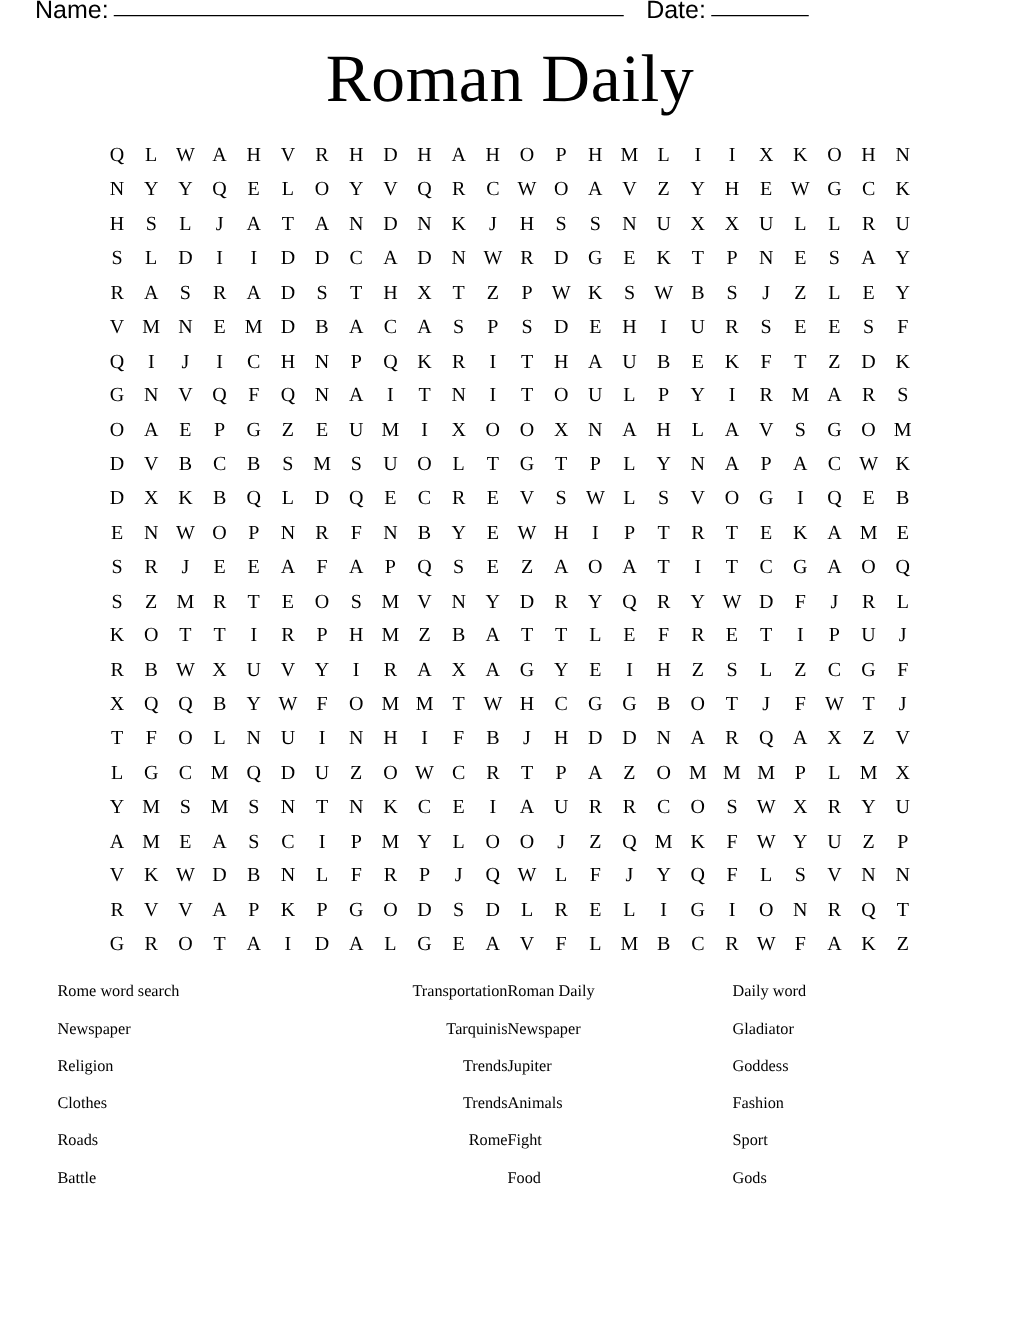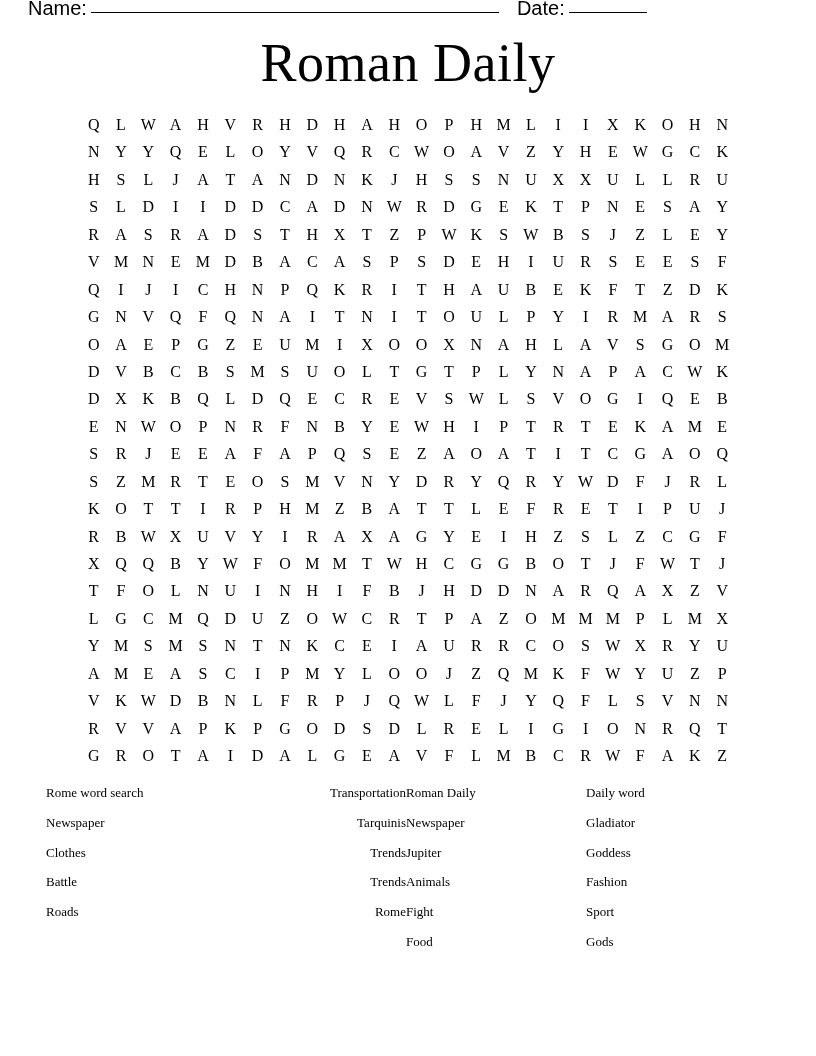--- a/index.html
+++ b/index.html
@@ -737,23 +737,24 @@
       <span class="cell">A</span>
       <span class="cell">K</span>
       <span class="cell">Z</span>
     </div>
   </div>
 
 <div class="wordlist">
     <div class="wl-col wl-col-1">
       <div class="wl-item">Rome word search</div>
       <div class="wl-item">Newspaper</div>
+      <div class="wl-item">Religion</div>
       <div class="wl-item">Clothes</div>
+      <div class="wl-item">Roads</div>
       <div class="wl-item">Battle</div>
-      <div class="wl-item">Roads</div>
     </div>
     <div class="wl-col wl-col-2">
       <div class="wl-item">Transportation</div>
       <div class="wl-item">Tarquinis</div>
       <div class="wl-item">Trends</div>
       <div class="wl-item">Trends</div>
       <div class="wl-item">Rome</div>
     </div>
     <div class="wl-col wl-col-3">
       <div class="wl-item">Roman Daily</div>

